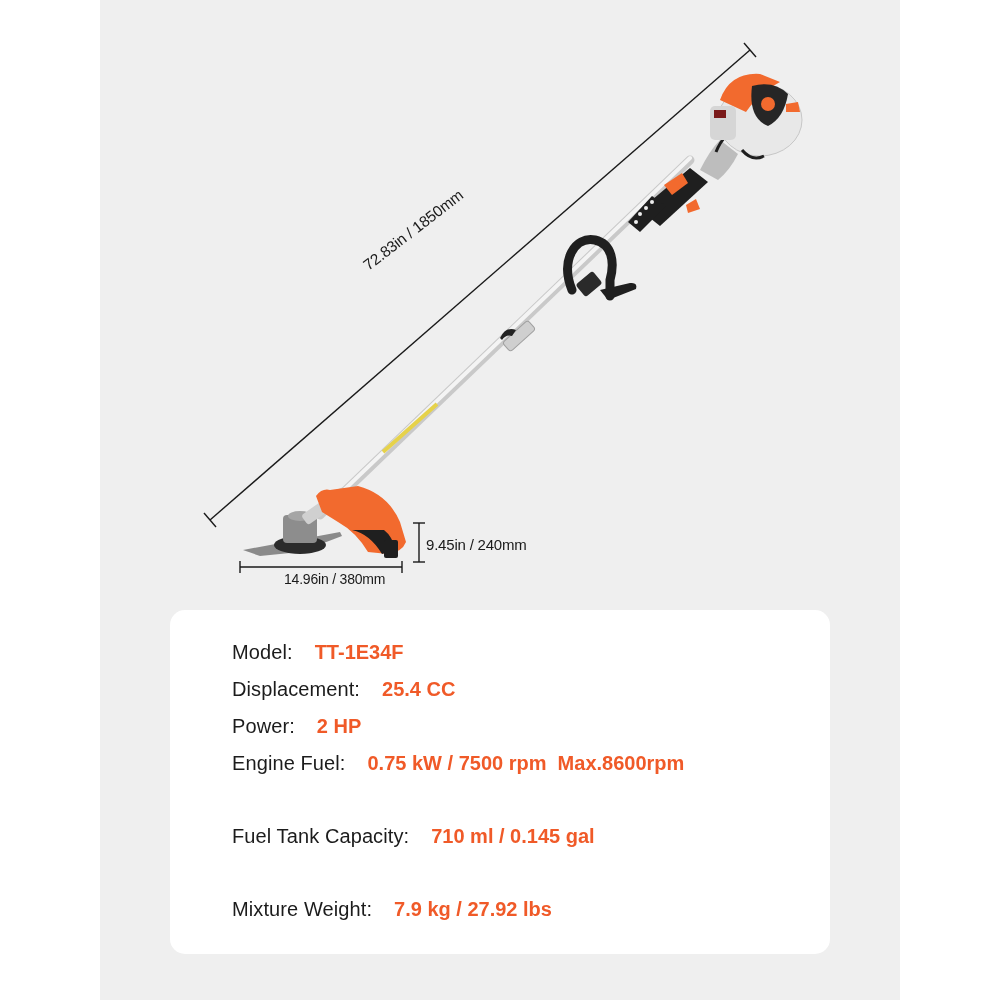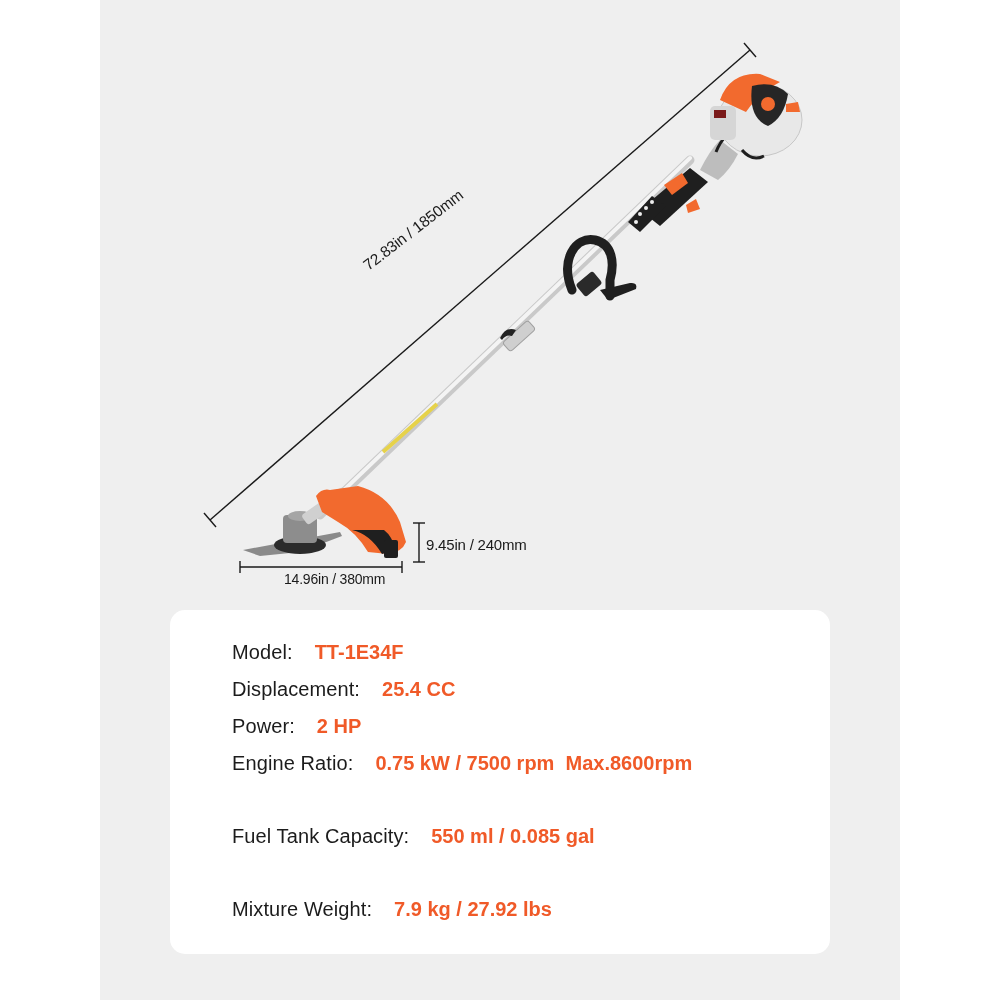--- a/index.html
+++ b/index.html
@@ -125,21 +125,21 @@
   <div class="spec-row" style="top:30px;">
     <span class="spec-label">Model:</span><span class="spec-value">TT-1E34F</span>
   </div>
   <div class="spec-row" style="top:67px;text-align:right;">
     <span class="spec-label">Displacement:</span><span class="spec-value">25.4 CC</span>
   </div>
   <div class="spec-row" style="top:104px;">
     <span class="spec-label">Power:</span><span class="spec-value">2 HP</span>
   </div>
   <div class="spec-row" style="top:141px;">
-    <span class="spec-label">Engine Ratio:</span><span class="spec-value" style="white-space:pre;">0.75 kW / 7500 rpm  Max.8600rpm</span>
+    <span class="spec-label">Engine Fuel:</span><span class="spec-value" style="white-space:pre;">0.75 kW / 7500 rpm  Max.8600rpm</span>
   </div>
   <div class="spec-row" style="top:214px;">
-    <span class="spec-label">Fuel Tank Capacity:</span><span class="spec-value">550 ml / 0.085 gal</span>
+    <span class="spec-label">Fuel Tank Capacity:</span><span class="spec-value">710 ml / 0.145 gal</span>
   </div>
   <div class="spec-row" style="top:287px;">
     <span class="spec-label">Mixture Weight:</span><span class="spec-value">7.9 kg / 27.92 lbs</span>
   </div>
 </div>
 
 </body></html>

